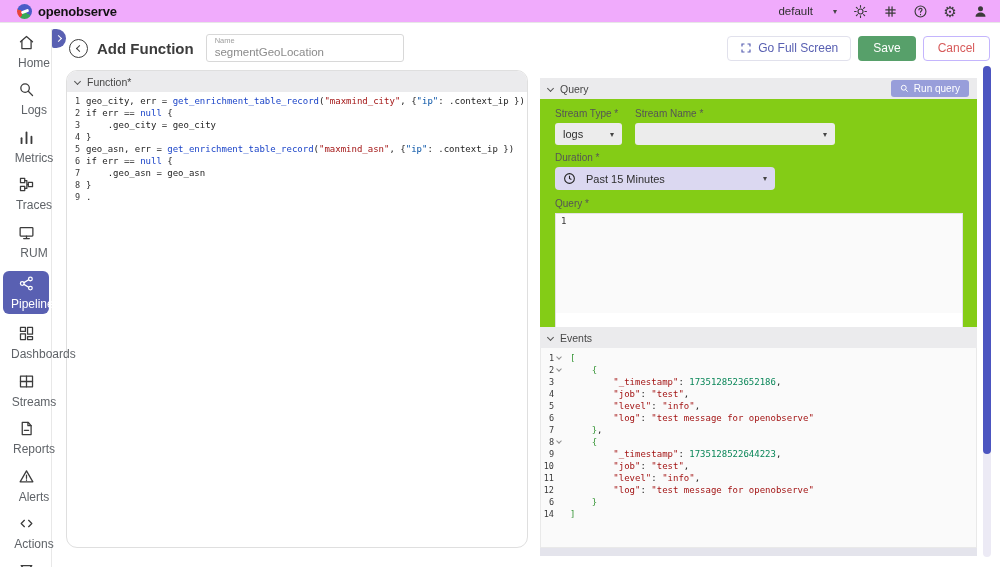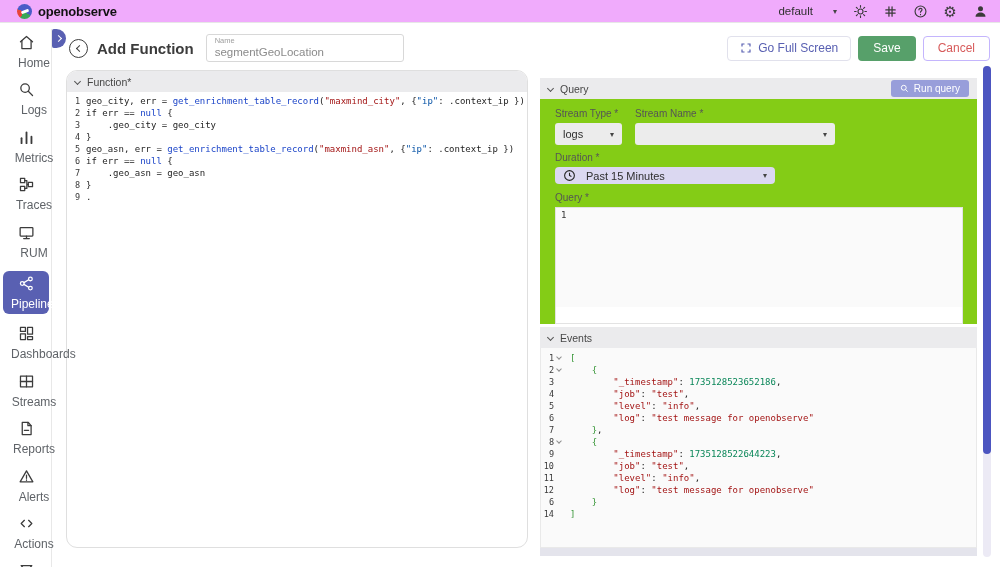--- a/index.html
+++ b/index.html
@@ -78,21 +78,21 @@
   .run-btn{margin-left:auto;background:var(--runbtn);color:#fff;font-size:10px;height:17px;
     border-radius:3px;padding:0 9px;display:flex;align-items:center;gap:5px;border:none;
     cursor:pointer;font-family:inherit;font-weight:500;}
   .q-form{background:#84cc16;padding:9px 15px 0;}
   .fl{font-size:10px;color:#555;margin-bottom:4px;}
   .q-row{display:flex;gap:13px;margin-bottom:7px;}
   .dd{background:#ececec;height:22px;border-radius:3px;display:flex;align-items:center;
     justify-content:space-between;padding:0 8px;font-size:11px;color:#2e2e2e;cursor:pointer;}
   .dd-logs{width:67px;}
   .dd-stream{width:200px;}
-  .dd-duration{background:var(--durbg);width:220px;height:17px;border-radius:4px;
+  .dd-duration{background:var(--durbg);width:220px;height:23px;border-radius:4px;
     justify-content:flex-start;gap:10px;font-weight:500;margin-bottom:8px;}
   .dd-duration .caret{margin-left:auto;}
   .clock-ic{width:13px;height:13px;color:#222;}
   .q-editor{margin-top:0;width:408px;height:117px;border:1px solid #e3e3e3;background:#fff;
     cursor:text;}
   .q-editor-inner{background:#fafafa;height:99px;padding:2px 0 0 5px;
     font-family:"DejaVu Sans Mono",monospace;font-size:9px;color:#333;}
   #events-sec{position:absolute;left:0;top:249px;width:437px;}
   .events-body{background:#fafafa;border:1px solid #e9e9e9;border-top:none;height:200px;
     padding-top:4px;overflow:hidden;cursor:text;}

